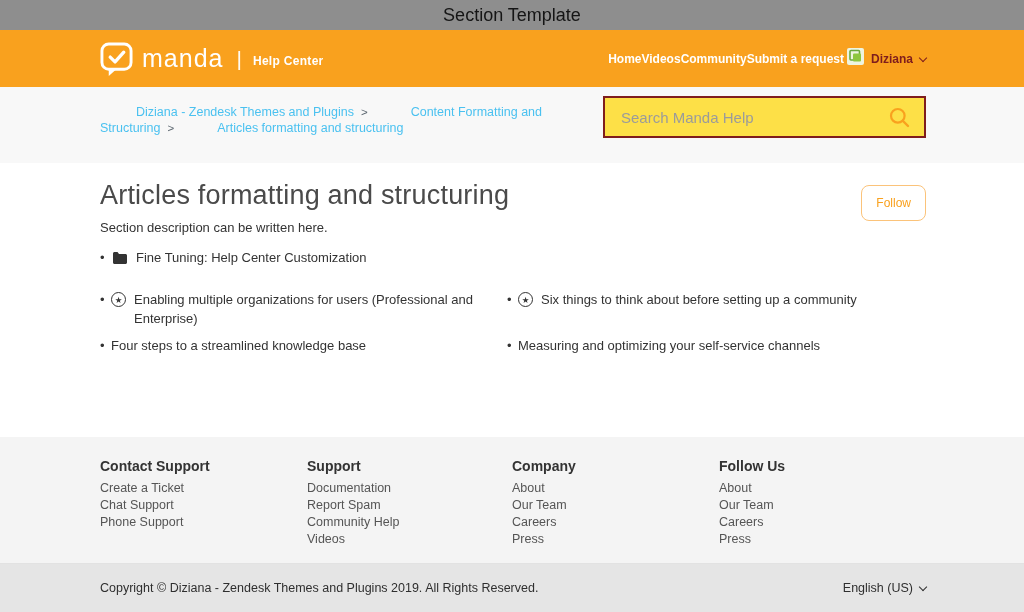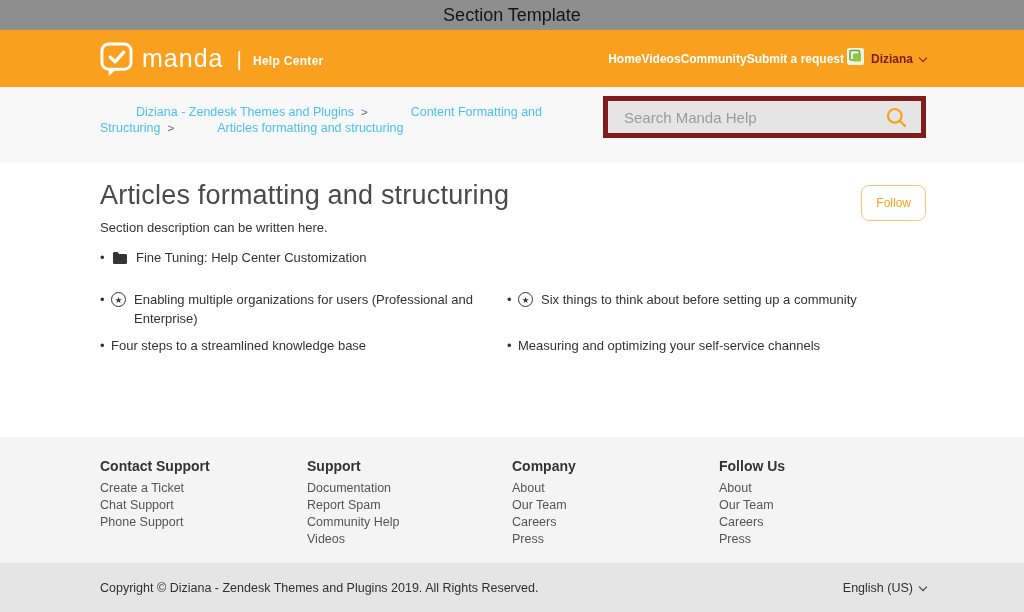--- a/index.html
+++ b/index.html
@@ -24,21 +24,21 @@
   .user .uname { font-size:12px; font-weight:700; margin-left:7px; }
   .chev { display:inline-block; width:6px; height:6px; border-right:1.6px solid currentColor;
     border-bottom:1.6px solid currentColor; transform:rotate(45deg); margin-left:7px; margin-bottom:2px; }
 
   
   .crumbbar { height:76px; background:#f8f8f8; position:relative; padding:17px 0 0 100px; }
   .crumbs { width:500px; font-size:12.5px; line-height:16px; }
   .bc-link { color:#4ac1f0; text-decoration:none; cursor:pointer;margin-left:36px; }
   .bc-sep { color:#5c6770; margin:0 7px; font-size:11.5px; }
   .searchbox { position:absolute; top:9px; right:98px; width:323px; height:42px;
-    background:#e5e5e5; border:5px solid #7f1d1d; display:flex; align-items:center; }
+    background:#fde047; border:2px solid #7f1d1d; display:flex; align-items:center; }
   .searchbox input { flex:1; border:none; outline:none; font-size:15px; color:#555;
     padding-left:16px; background:transparent; font-family:inherit; }
   .searchbox input::placeholder { color:#9b9b9b; opacity:1; }
   .searchbox .sicon { margin-right:13px; cursor:pointer; display:flex; }
 
   
   .main { background:#fff; height:274px; position:relative; padding:0 100px; }
   h1.pagetitle { font-size:27px; font-weight:400; color:#4a4a4a; padding-top:17px; letter-spacing:.2px; }
   .follow-btn { position:absolute; top:22px; right:98px; background:#fff; color:#f9a11e;
     border:1px solid #fbc37a; border-radius:8px; font-size:12px; padding:10px 14px; cursor:pointer;

